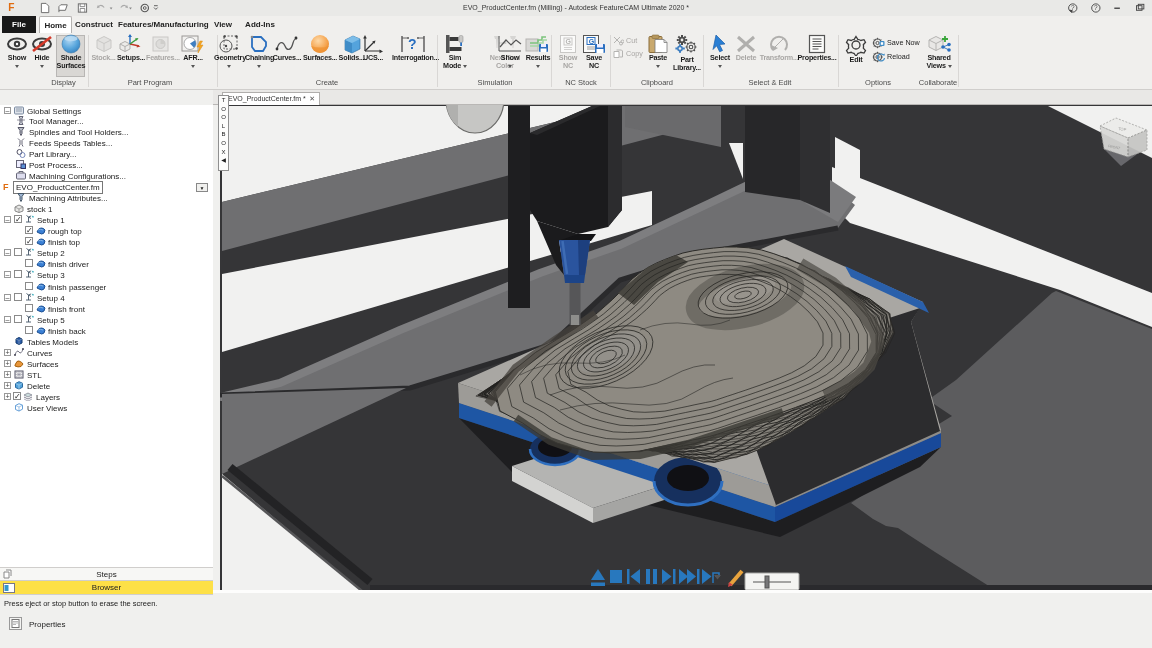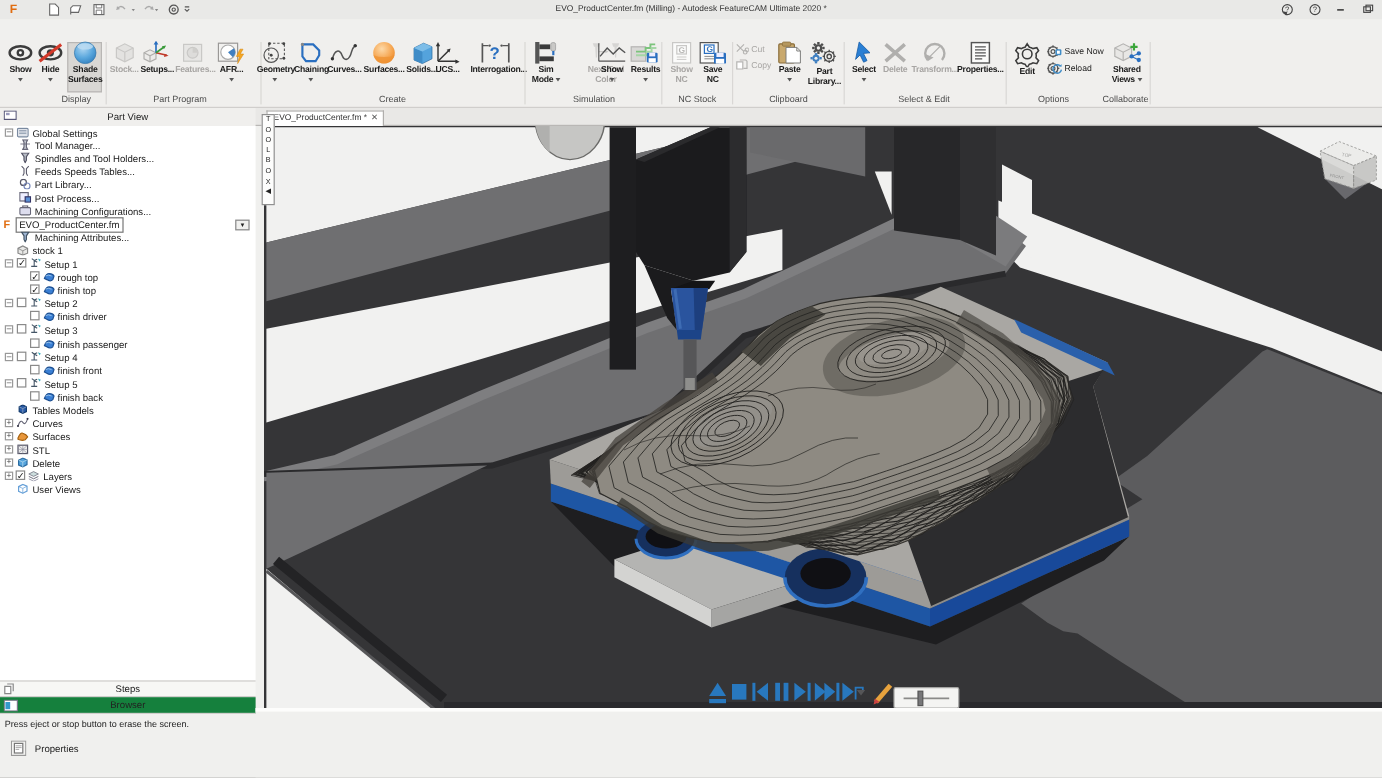--- a/index.html
+++ b/index.html
@@ -26,21 +26,21 @@
 .smallbtn{position:absolute;font-size:7.2px;color:#a8a6a4;}
 
 #pvheader{position:absolute;left:0;top:90px;width:213px;height:15px;background:#f0efed;font-size:8px;color:#222;}
 #tree{position:absolute;left:0;top:105px;width:213px;height:462px;background:#fff;font-size:8px;color:#1a1a1a;}
 .trow{position:absolute;white-space:nowrap;height:11px;line-height:11px;}
 .exp{position:absolute;width:7px;height:7px;border:1px solid #999;background:#fff;font-size:7px;line-height:5px;text-align:center;color:#444;}
 .cb{position:absolute;width:8px;height:8px;border:1px solid #8a8a8a;background:#fff;font-size:8px;line-height:8px;text-align:center;color:#222;}
 .ticon{position:absolute;width:10px;height:9px;}
 .seltxt{border:1px solid #777;padding:0 2px;background:#fff;}
 #steps{position:absolute;left:0;top:567px;width:213px;height:14px;background:#f7f7f5;border-top:1px solid #d0cecc;border-bottom:1px solid #d0cecc;font-size:8px;color:#222;}
-#browser{position:absolute;left:0;top:581px;width:213px;height:14px;background:#15803d;border-bottom:1px solid #d0cecc;font-size:8px;color:#222;}
+#browser{position:absolute;left:0;top:581px;width:213px;height:14px;background:#fde047;border-bottom:1px solid #d0cecc;font-size:8px;color:#222;}
 #prompt{position:absolute;left:4px;top:599px;width:400px;font-size:7.5px;color:#222;}
 #props{position:absolute;left:0px;top:616px;width:213px;height:16px;font-size:8px;color:#222;}
 .ctr{position:absolute;left:0;right:0;text-align:center;}
 
 #tabbar{position:absolute;left:213px;top:90px;width:939px;height:15px;background:#e9e8e6;border-bottom:1px solid #b9b7b5;}
 #doctab{position:absolute;left:9px;top:2px;width:98px;height:13px;background:#fff;border:1px solid #b0aeac;border-bottom:none;font-size:7px;color:#333;line-height:12px;}
 #vp{position:absolute;left:220px;top:105px;width:932px;height:485px;background:#343436;}
 #vpsvg{position:absolute;left:0;top:0;}
 #belowvp{position:absolute;left:213px;top:590px;width:939px;height:58px;background:#f0f0ee;border-top:3px solid #fdfdfc;}
 #toolbox{position:absolute;left:218px;top:95px;width:11px;height:76px;background:#fdfdfc;border:1px solid #909090;font-size:6px;color:#222;text-align:center;line-height:8.6px;}
@@ -74,20 +74,28 @@
       <text x="6" y="9" font-size="7" fill="#444">?</text>
       <path d="M4 8 l3 4 l1 -3 z" fill="#444"></path>
       <circle cx="33" cy="6.5" r="4.5" fill="none" stroke="#444" stroke-width="1"></circle>
       <text x="31" y="9" font-size="7" fill="#444">?</text>
       <rect x="53" y="6" width="6" height="1.5" fill="#444"></rect>
       <rect x="77" y="4" width="6" height="5" fill="none" stroke="#444"></rect>
       <rect x="79" y="2.5" width="6" height="5" fill="none" stroke="#444"></rect>
     </svg>
   </div>
 
+  <div id="menubar">
+    <div class="filebtn">File</div>
+    <div class="mtab sel" style="left:39px;width:33px;">Home</div>
+    <div class="mtab" style="left:72px;width:44px;">Construct</div>
+    <div class="mtab" style="left:118px;width:88px;">Features/Manufacturing</div>
+    <div class="mtab" style="left:208px;width:30px;">View</div>
+    <div class="mtab" style="left:240px;width:40px;">Add-Ins</div>
+  </div>
 
   <div id="ribbon">
     <div class="rbtn" style="left:3px;width:28px;"><svg class="ric" width="22" height="20" viewBox="0 0 22 20">
           <ellipse cx="11" cy="10" rx="9" ry="5.5" fill="none" stroke="#3c3c3c" stroke-width="2"></ellipse>
           <circle cx="11" cy="10" r="3.2" fill="#3c3c3c"></circle>
           <circle cx="11" cy="10" r="1.2" fill="#fff"></circle>
         </svg>Show<br><span class="caret"></span></div>
     <div class="rbtn" style="left:30px;width:24px;"><svg class="ric" width="24" height="20" viewBox="0 0 24 20">
           <ellipse cx="12" cy="10" rx="9" ry="5.5" fill="none" stroke="#3c3c3c" stroke-width="2"></ellipse>
           <circle cx="12" cy="10" r="3" fill="#3c3c3c"></circle>
@@ -319,27 +327,20 @@
     <div class="rlabel" style="left:105px;width:90px;">Part Program</div>
     <div class="rlabel" style="left:287px;width:80px;">Create</div>
     <div class="rlabel" style="left:455px;width:80px;">Simulation</div>
     <div class="rlabel" style="left:551px;width:60px;">NC Stock</div>
     <div class="rlabel" style="left:627px;width:60px;">Clipboard</div>
     <div class="rlabel" style="left:730px;width:80px;">Select &amp; Edit</div>
     <div class="rlabel" style="left:848px;width:60px;">Options</div>
     <div class="rlabel" style="left:908px;width:60px;">Collaborate</div>
   </div>
 
-  <div id="pvheader">
-    <span class="ctr" style="top:3px">Part View</span>
-    <svg style="position:absolute;left:3px;top:2px" width="11" height="11" viewBox="0 0 11 11">
-        <rect x="0.5" y="0.5" width="10" height="7" fill="#fff" stroke="#557" stroke-width="1"></rect>
-        <rect x="2" y="2" width="3" height="2" fill="#99b"></rect>
-      </svg>
-  </div>
   <div id="tree">
     <div class="trow" style="top:0.5px">
         <span class="exp" style="left:4px;top:1px">–</span>
         <svg class="ticon" style="left:14px;top:0px" viewBox="0 0 10 9">
           <rect x="0.5" y="1" width="9" height="7" rx="1" fill="#dfe3ea" stroke="#7a8aa0"></rect>
           <path d="M2 3 h6 M2 5 h6" stroke="#7a8aa0" stroke-width="0.8"></path>
         </svg>
         <span style="position:absolute;left:27px">Global Settings</span>
       </div>
     <div class="trow" style="top:11px">

